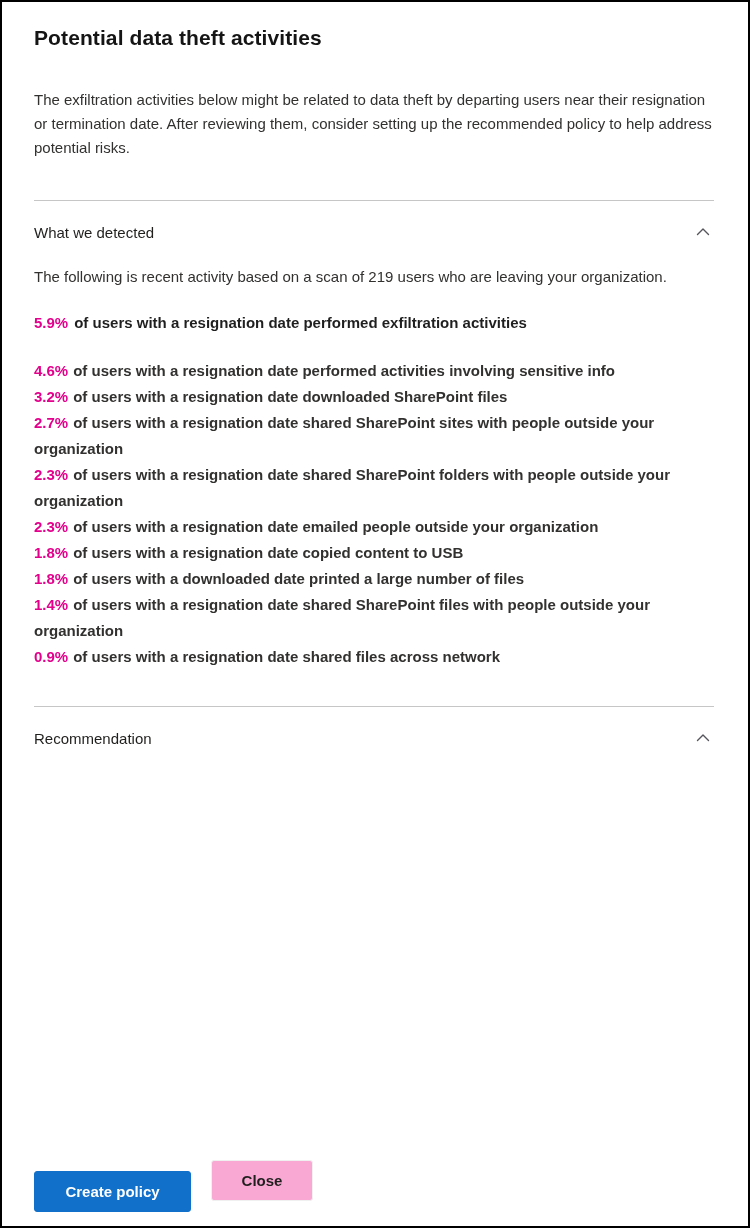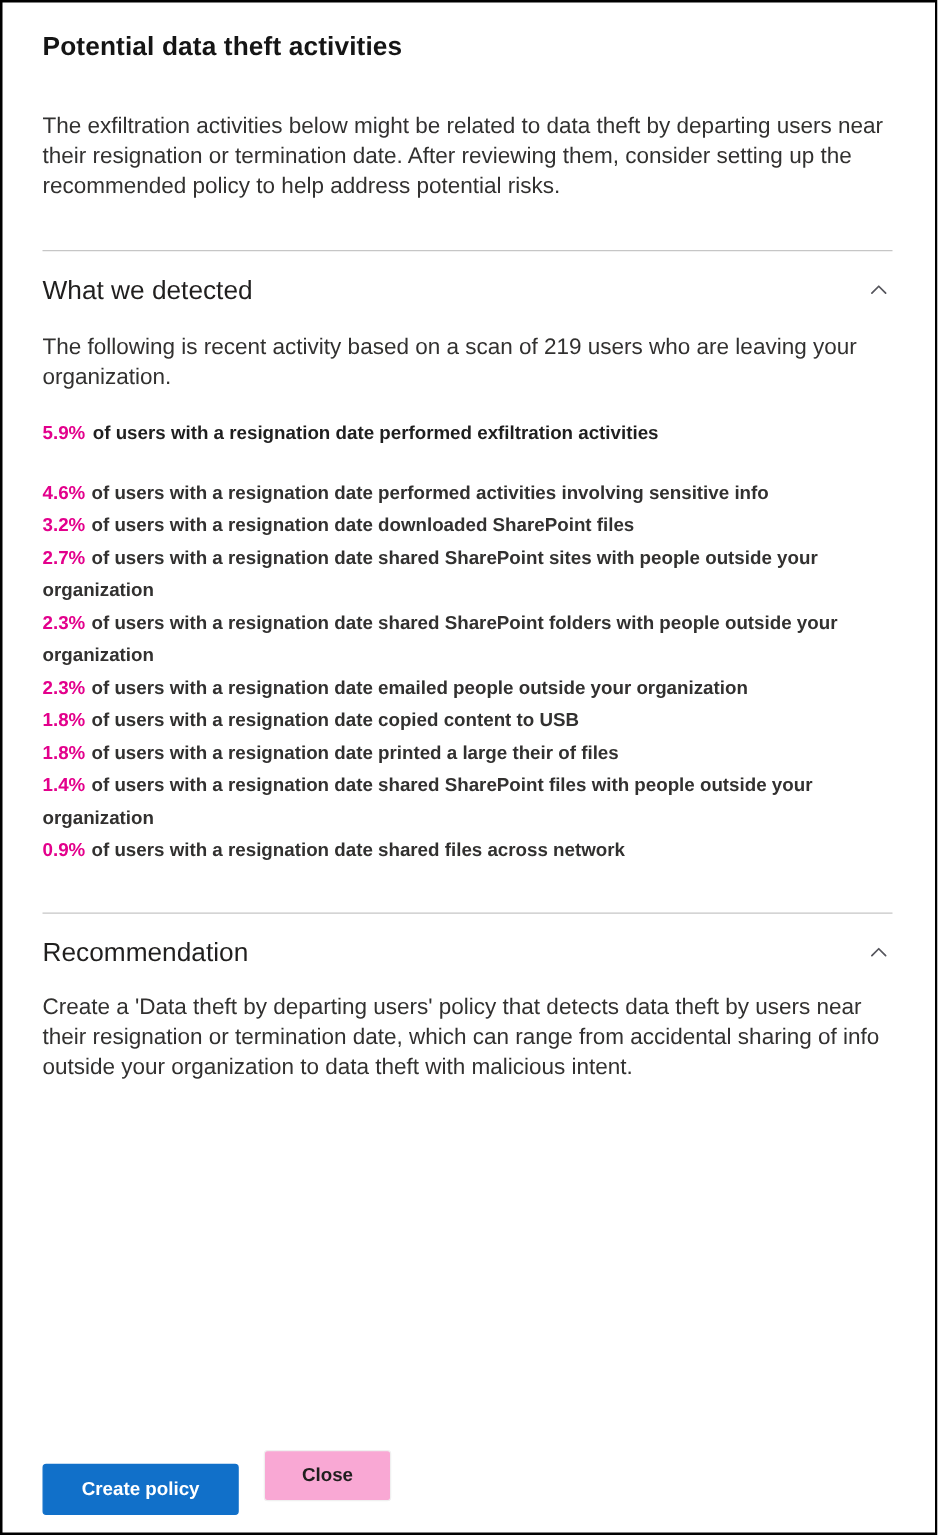--- a/index.html
+++ b/index.html
@@ -18,42 +18,42 @@
     flex-direction: column;
   }
   .page-title {
     font-size: 21px;
     font-weight: 700;
     color: #151515;
     line-height: 28px;
     letter-spacing: 0.1px;
   }
   .body-text {
-    font-size: 18px;
+    font-size: 15px;
     font-weight: 400;
     color: #323130;
     line-height: 24px;
   }
   .intro { margin-top: 36px; }
   .divider {
     border: none;
     border-top: 1px solid #c6c6c6;
     height: 0;
     margin-top: 40px;
   }
   .divider-2 { margin-top: 36px; }
   .section-header-row {
     margin-top: 21px;
     display: flex;
     align-items: center;
     justify-content: space-between;
     cursor: pointer;
   }
   .section-header-label {
-    font-size: 21px;
+    font-size: 15px;
     font-weight: 400;
     color: #201f1e;
     line-height: 22px;
   }
   .chevron-btn {
     background: none;
     border: none;
     padding: 0 2px;
     cursor: pointer;
     display: flex;
@@ -141,38 +141,37 @@
 
   <p class="headline"><span class="pct">5.9%</span><span>of users with a resignation date performed exfiltration activities</span></p>
 
   <div class="activity-list">
     <p class="activity-stat"><span class="pct">4.6%</span><span>of users with a resignation date performed activities involving sensitive info</span></p>
     <p class="activity-stat"><span class="pct">3.2%</span><span>of users with a resignation date downloaded SharePoint files</span></p>
     <p class="activity-stat"><span class="pct">2.7%</span><span>of users with a resignation date shared SharePoint sites with people outside your organization</span></p>
     <p class="activity-stat"><span class="pct">2.3%</span><span>of users with a resignation date shared SharePoint folders with people outside your organization</span></p>
     <p class="activity-stat"><span class="pct">2.3%</span><span>of users with a resignation date emailed people outside your organization</span></p>
     <p class="activity-stat"><span class="pct">1.8%</span><span>of users with a resignation date copied content to USB</span></p>
-    <p class="activity-stat"><span class="pct">1.8%</span><span>of users with a resignation date printed a large their of files</span></p>
+    <p class="activity-stat"><span class="pct">1.8%</span><span>of users with a downloaded date printed a large number of files</span></p>
     <p class="activity-stat"><span class="pct">1.4%</span><span>of users with a resignation date shared SharePoint files with people outside your organization</span></p>
     <p class="activity-stat"><span class="pct">0.9%</span><span>of users with a resignation date shared files across network</span></p>
   </div>
 
   <hr class="divider divider-2">
 
   <div class="section-header-row">
     <span class="section-header-label">Recommendation</span>
     <button class="chevron-btn" aria-label="Collapse section">
       <span>
         <svg width="18" height="18" viewBox="0 0 18 18">
             <polyline points="3.5,11.5 9,6 14.5,11.5" fill="none" stroke="#55555c" stroke-width="1.4" stroke-linecap="round" stroke-linejoin="round"></polyline>
           </svg>
       </span>
     </button>
   </div>
 
-  <p class="body-text rec-body">Create a 'Data theft by departing users' policy that detects data theft by users near their resignation or termination date, which can range from accidental sharing of info outside your organization to data theft with malicious intent.</p>
 
   <div class="footer">
     <button class="btn btn-primary">Create policy</button>
     <button class="btn btn-secondary">Close</button>
   </div>
 
 </div>
 
 </body></html>

